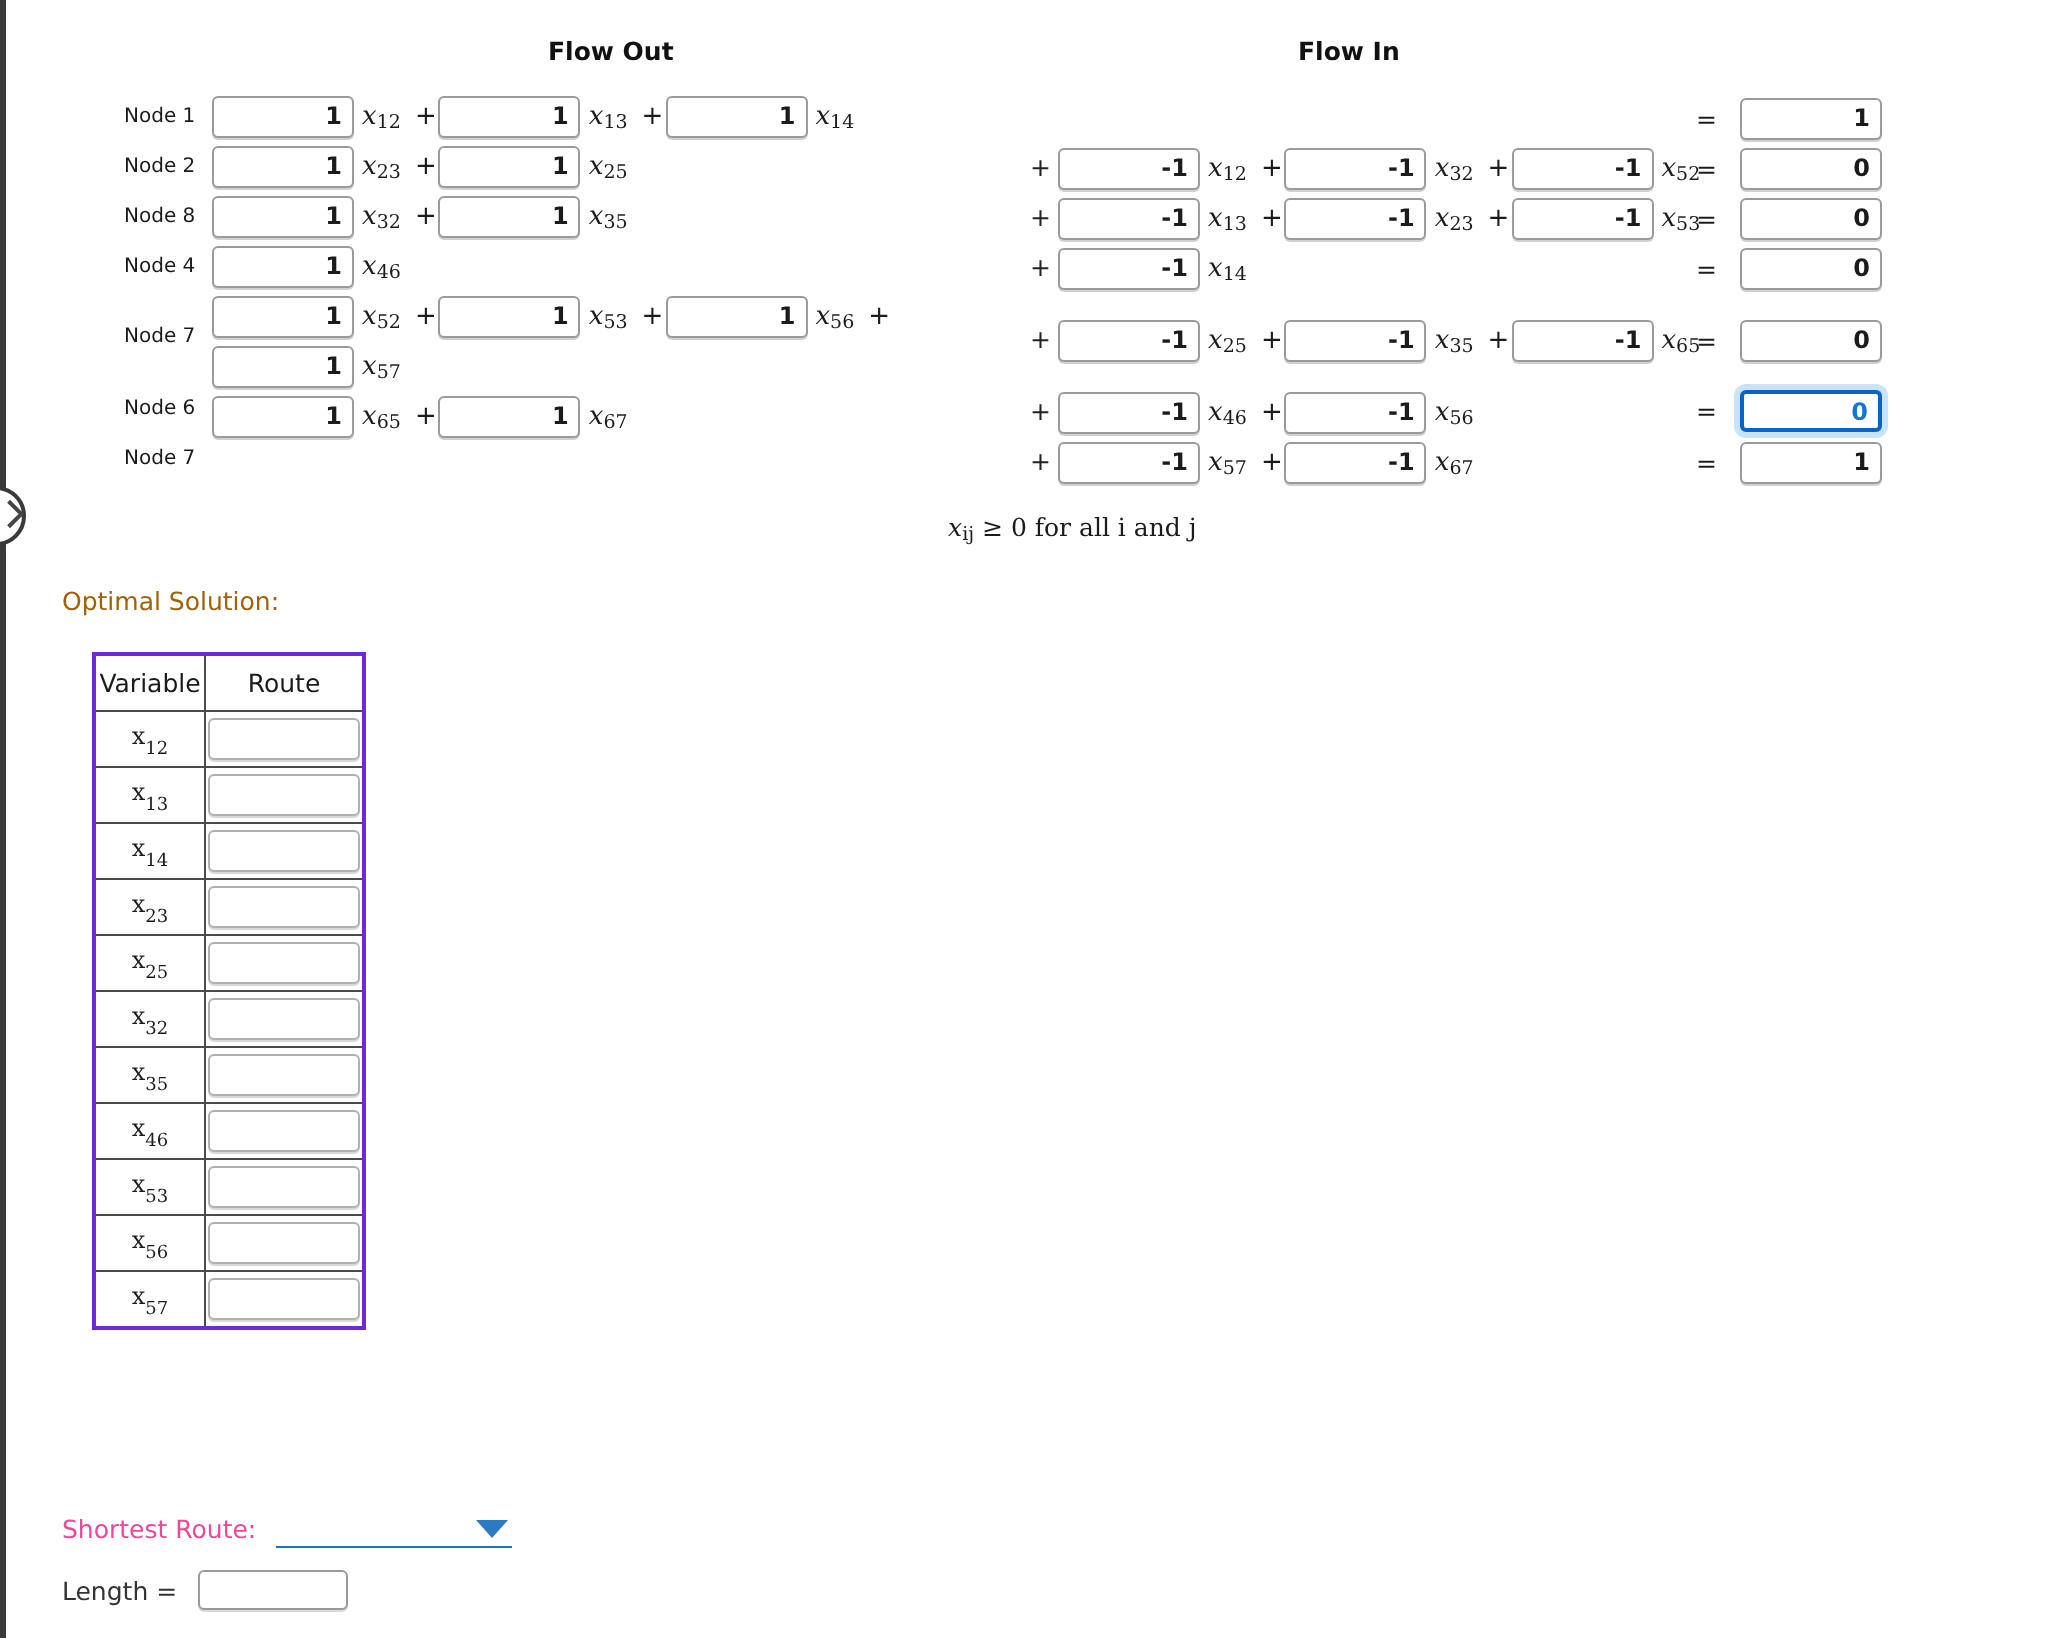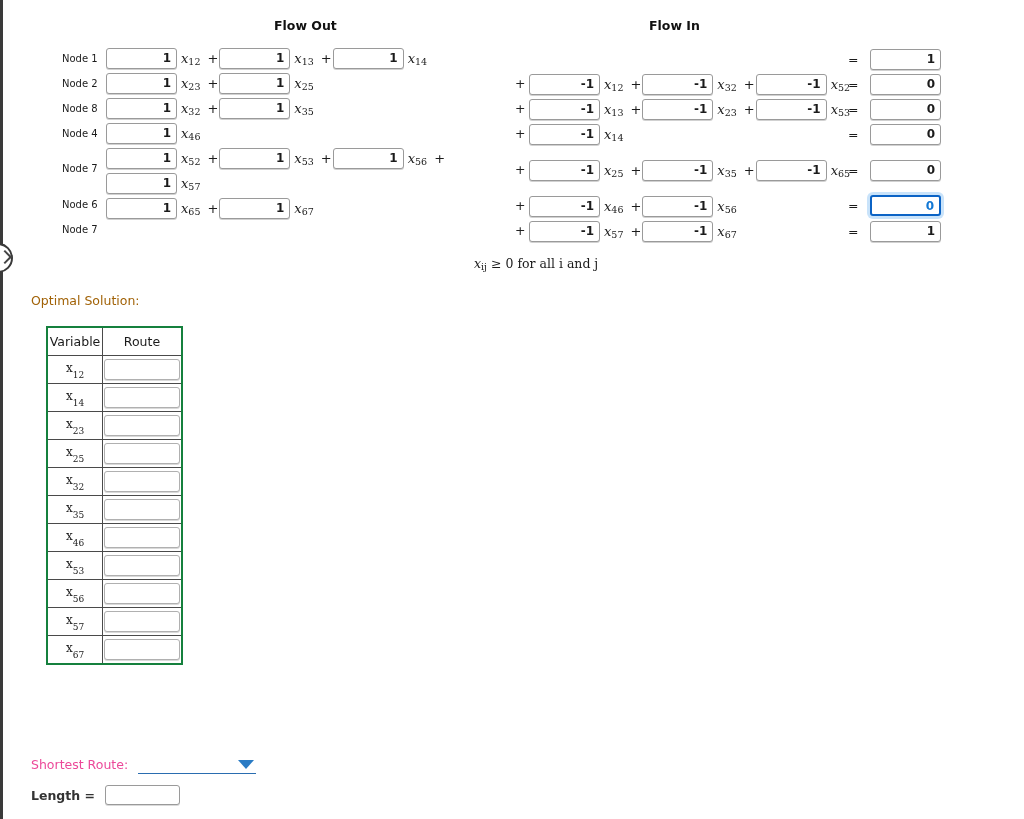--- a/index.html
+++ b/index.html
@@ -169,21 +169,21 @@
   #opt-label {
     position: absolute;
     left: 31px; top: 293px;
     font-size: 12.5px;
     color: #a16207;
   }
   #sol-table {
     position: absolute;
     left: 46px; top: 326px;
     border-collapse: collapse;
-    border: 2px solid #15803d;
+    border: 2px solid #6d28d9;
   }
   #sol-table th, #sol-table td {
     border: 1px solid #4a4a4a;
     height: 27px;
     text-align: center;
     vertical-align: middle;
     font-size: 12px;
     color: #1b1b1b;
     background: #ffffff;
     padding: 0;
@@ -218,21 +218,21 @@
     width: 0; height: 0;
     border-left: 8px solid transparent;
     border-right: 8px solid transparent;
     border-top: 9px solid #2a7bc4;
   }
   #length-row {
     position: absolute;
     left: 31px; top: 785px;
     white-space: nowrap;
   }
-  #length-label { font-size: 12.5px; color: #333333; vertical-align: middle; margin-right: 6px; font-weight: bold; }
+  #length-label { font-size: 12.5px; color: #333333; vertical-align: middle; margin-right: 6px; }
   #length-input {
     display: inline-block;
     box-sizing: border-box;
     width: 75px; height: 20px;
     border: 1px solid #9a9a9a;
     border-radius: 3px;
     background: #ffffff;
     vertical-align: middle;
     box-shadow: 0 1px 0 rgba(0,0,0,0.15);
   }
@@ -289,20 +289,24 @@
       <th class="c-var">Variable</th>
       <th class="c-val">Route</th>
     </tr>
   </thead>
   <tbody id="sol-body">
       <tr>
         <td class="c-var"><span class="tvar">x<sub>12</sub></span></td>
         <td class="c-val"><span class="blankbox"></span></td>
       </tr>
       <tr>
+        <td class="c-var"><span class="tvar">x<sub>13</sub></span></td>
+        <td class="c-val"><span class="blankbox"></span></td>
+      </tr>
+      <tr>
         <td class="c-var"><span class="tvar">x<sub>14</sub></span></td>
         <td class="c-val"><span class="blankbox"></span></td>
       </tr>
       <tr>
         <td class="c-var"><span class="tvar">x<sub>23</sub></span></td>
         <td class="c-val"><span class="blankbox"></span></td>
       </tr>
       <tr>
         <td class="c-var"><span class="tvar">x<sub>25</sub></span></td>
         <td class="c-val"><span class="blankbox"></span></td>
@@ -322,24 +326,20 @@
       <tr>
         <td class="c-var"><span class="tvar">x<sub>53</sub></span></td>
         <td class="c-val"><span class="blankbox"></span></td>
       </tr>
       <tr>
         <td class="c-var"><span class="tvar">x<sub>56</sub></span></td>
         <td class="c-val"><span class="blankbox"></span></td>
       </tr>
       <tr>
         <td class="c-var"><span class="tvar">x<sub>57</sub></span></td>
-        <td class="c-val"><span class="blankbox"></span></td>
-      </tr>
-      <tr>
-        <td class="c-var"><span class="tvar">x<sub>67</sub></span></td>
         <td class="c-val"><span class="blankbox"></span></td>
       </tr>
     </tbody>
 </table>
 
 <div id="route-row">
   <span id="route-label">Shortest Route:</span>
   <span id="route-select">
     <span id="route-caret"></span>
   </span>

